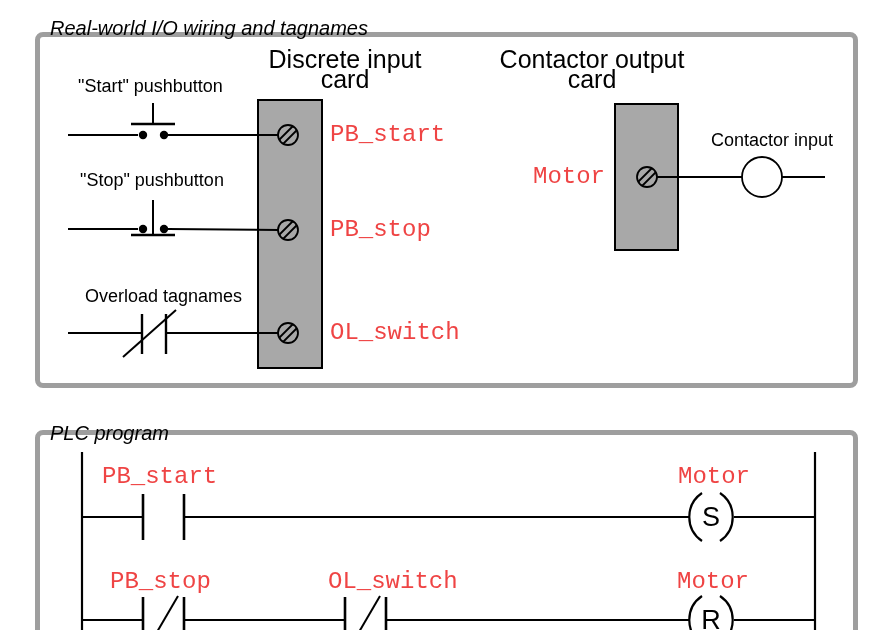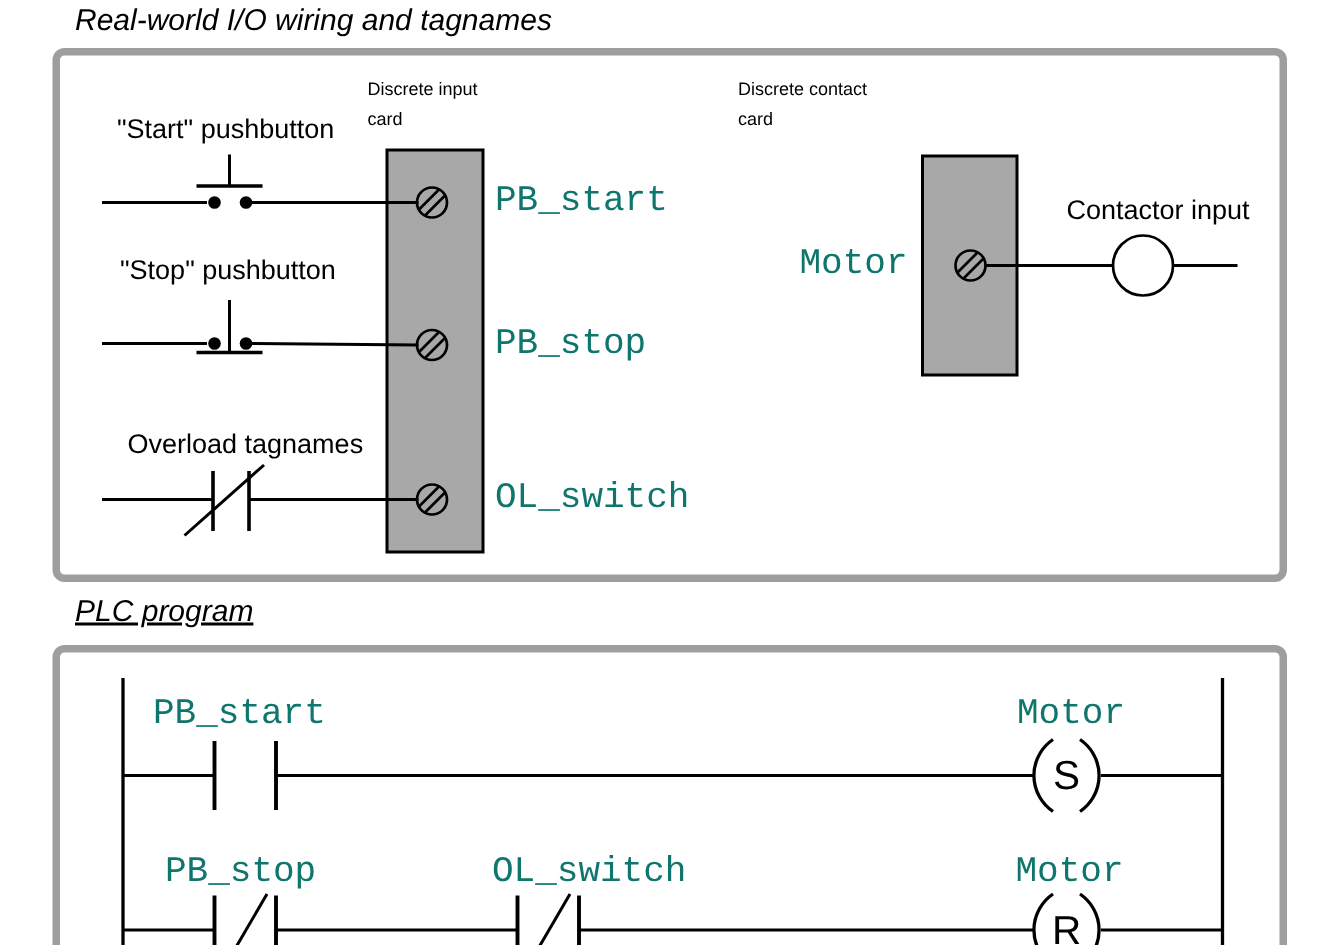--- a/index.html
+++ b/index.html
@@ -1,33 +1,33 @@
 <!DOCTYPE html>
 <html><head>
 <meta charset="utf-8">
 <style>
   html,body{margin:0;padding:0;}
   body{width:894px;height:630px;background:#ffffff;position:relative;overflow:hidden;
        font-family:"Liberation Sans", sans-serif;color:#000;}
   .panel{position:absolute;background:#fff;border:5px solid #9e9e9e;border-radius:8px;box-sizing:border-box;}
   #panel-wiring{left:35px;top:32px;width:823px;height:356px;}
   #panel-program{left:35px;top:430px;width:823px;height:235px;}
-  .sec-title{position:absolute;font-style:italic;font-size:20px;line-height:24px;white-space:nowrap;}
+  .sec-title{position:absolute;font-style:italic;font-size:20px;line-height:24px;white-space:nowrap;margin-top:14px;}
   #wiring-title{left:50px;top:2px;}
-  #program-title{left:50px;top:396px;text-decoration:underline;}
-  .card-title{position:absolute;width:200px;font-size:12px;line-height:20px;}
+  #program-title{left:50px;top:407px;}
+  .card-title{position:absolute;width:200px;text-align:center;font-size:25px;line-height:20px;}
   #input-card-title{left:245px;top:49px;}
   #output-card-title{left:492px;top:49px;}
   .dev-label{position:absolute;font-size:18px;line-height:20px;white-space:nowrap;}
   #start-label{left:78px;top:76px;}
   #stop-label{left:80px;top:170px;}
   #overload-label{left:85px;top:286px;}
   #contactor-label{left:711px;top:130px;}
   .tag{position:absolute;font-family:"Liberation Mono", monospace;font-size:24px;line-height:28px;
-       color:#0f766e;white-space:nowrap;}
+       color:#ef4444;white-space:nowrap;}
   #tag-pb-start{left:330px;top:121px;}
   #tag-pb-stop{left:330px;top:216px;}
   #tag-ol-switch{left:330px;top:319px;}
   #tag-motor-out{left:455px;top:163px;width:150px;text-align:right;}
   #r1-contact-tag{left:102px;top:463px;}
   #r1-coil-tag{left:678px;top:463px;}
   #r2-contact1-tag{left:110px;top:568px;}
   #r2-contact2-tag{left:328px;top:568px;}
   #r2-coil-tag{left:677px;top:568px;}
   .coil-letter{position:absolute;width:50px;text-align:center;font-size:27px;line-height:32px;color:#000;}
@@ -144,21 +144,21 @@
   </g>
 </svg>
 
 <div class="sec-title" id="wiring-title">Real-world I/O wiring and tagnames</div>
 
 <div class="card-title" id="input-card-title">
   <div>Discrete input</div>
   <div>card</div>
 </div>
 <div class="card-title" id="output-card-title">
-  <div>Discrete contact</div>
+  <div>Contactor output</div>
   <div>card</div>
 </div>
 
 <div class="dev-label" id="start-label">"Start" pushbutton</div>
 <div class="dev-label" id="stop-label">"Stop" pushbutton</div>
 <div class="dev-label" id="overload-label">Overload tagnames</div>
 <div class="dev-label" id="contactor-label">Contactor input</div>
 
 <div class="tag" id="tag-pb-start">PB_start</div>
 <div class="tag" id="tag-pb-stop">PB_stop</div>

